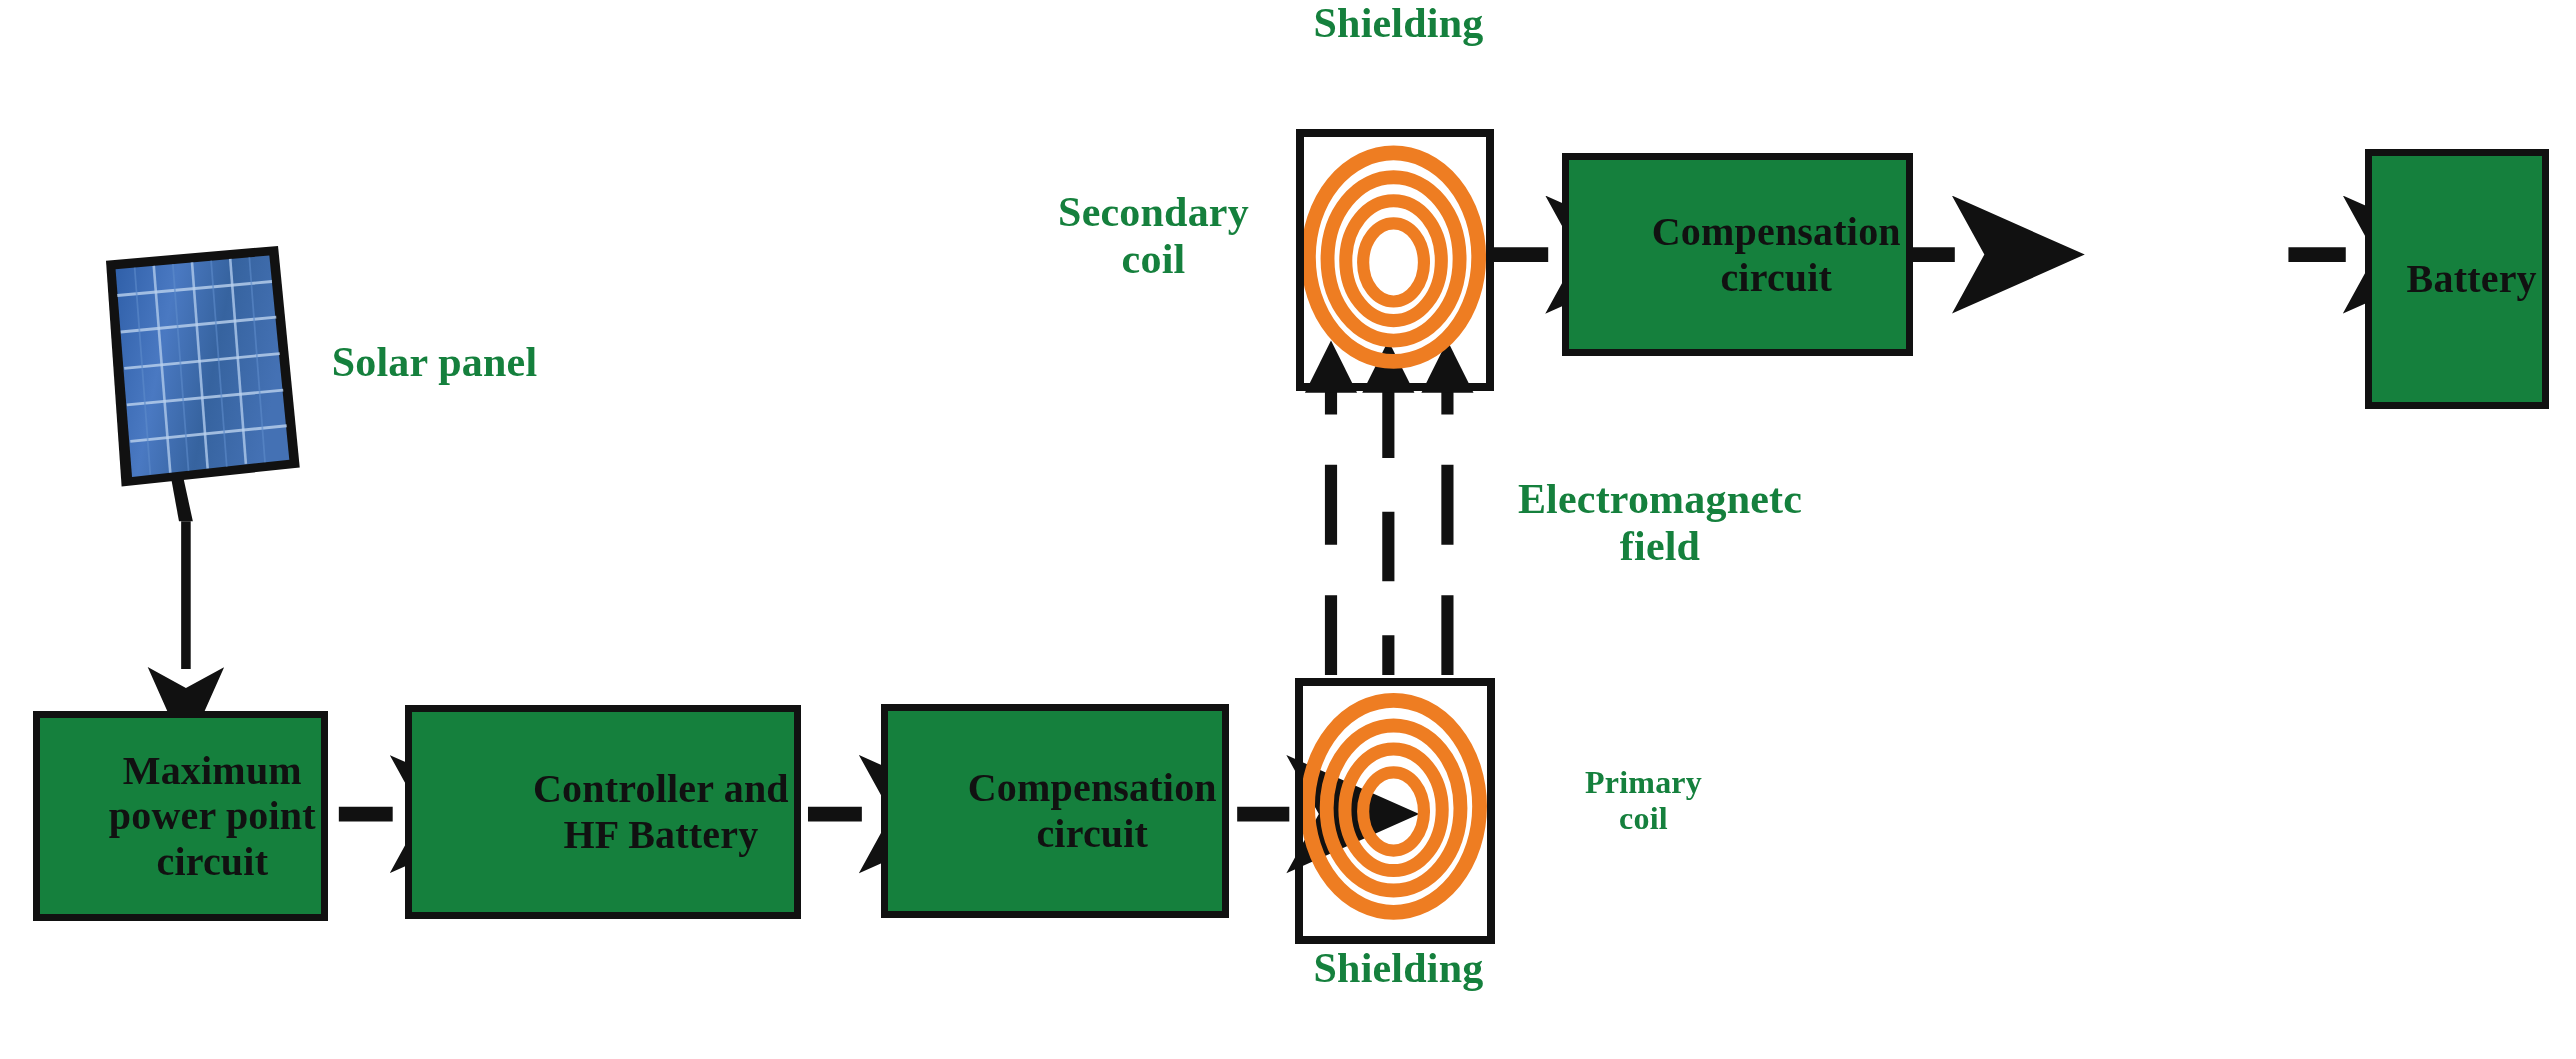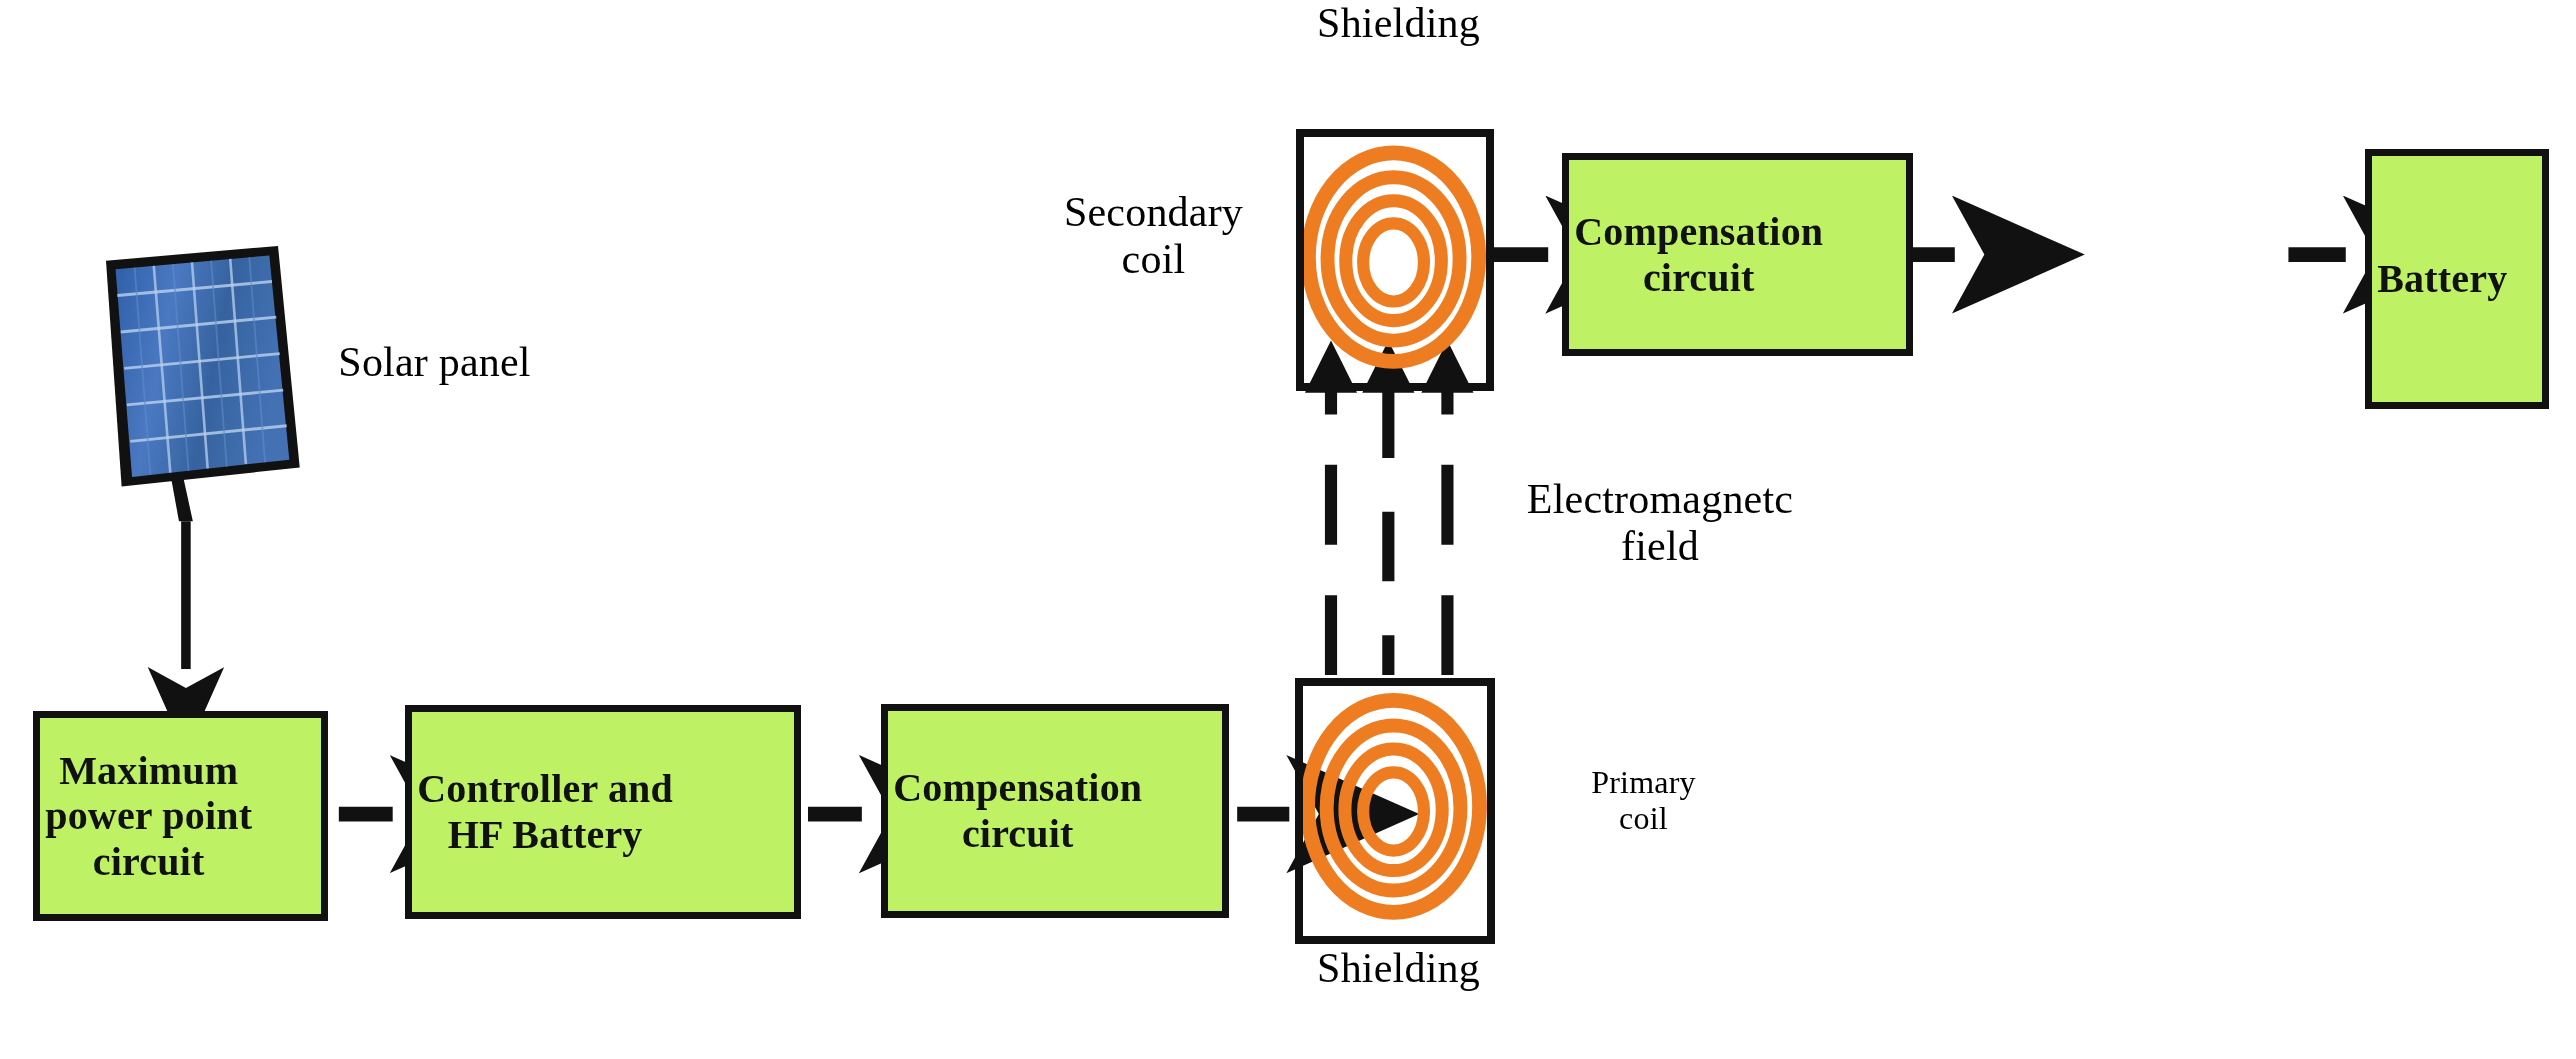--- a/index.html
+++ b/index.html
@@ -19,39 +19,39 @@
     position: absolute;
     left: 0;
     top: 0;
     width: 2576px;
     height: 1060px;
   }
   .node-box {
     position: absolute;
     box-sizing: border-box;
     border: 7.8px solid #111111;
-    background: #bef264;
+    background: #15803d;
     display: flex;
     align-items: center;
-    justify-content: flex-start;
+    justify-content: flex-end;
     text-align: center;
     font-weight: bold;
     color: #111111;
     line-height: 1.14;
     letter-spacing: 0.2px;
   }
   .node-label {
     display: block;
     white-space: pre-line;
     padding: 0 5.2px;
   }
   .free-label {
     position: absolute;
-    font-weight: normal;
-    color: #000000;
+    font-weight: bold;
+    color: #15803d;
     text-align: center;
     line-height: 1.12;
     white-space: pre-line;
     letter-spacing: 0.2px;
   }
   .shield-box {
     position: absolute;
     box-sizing: border-box;
     border: 8.7px solid #111111;
     background: #ffffff;

